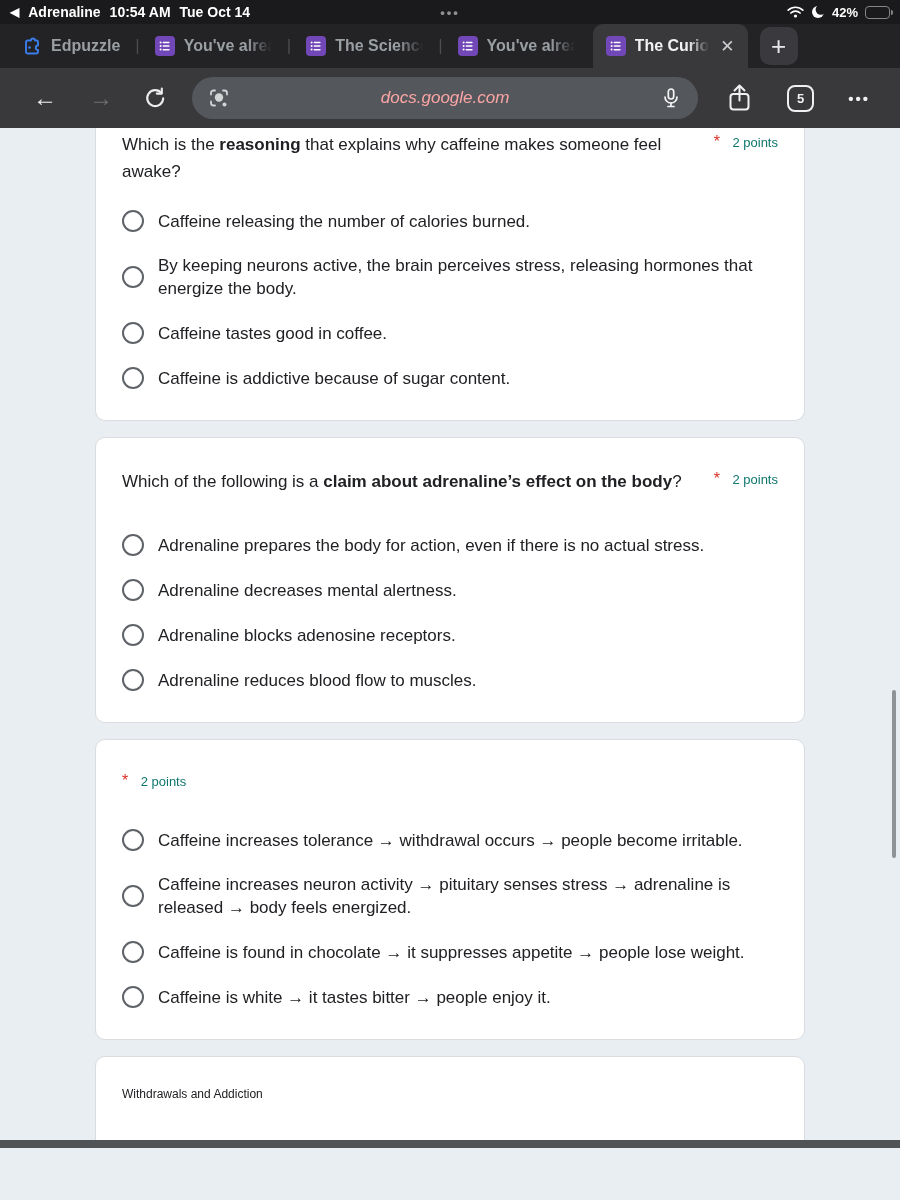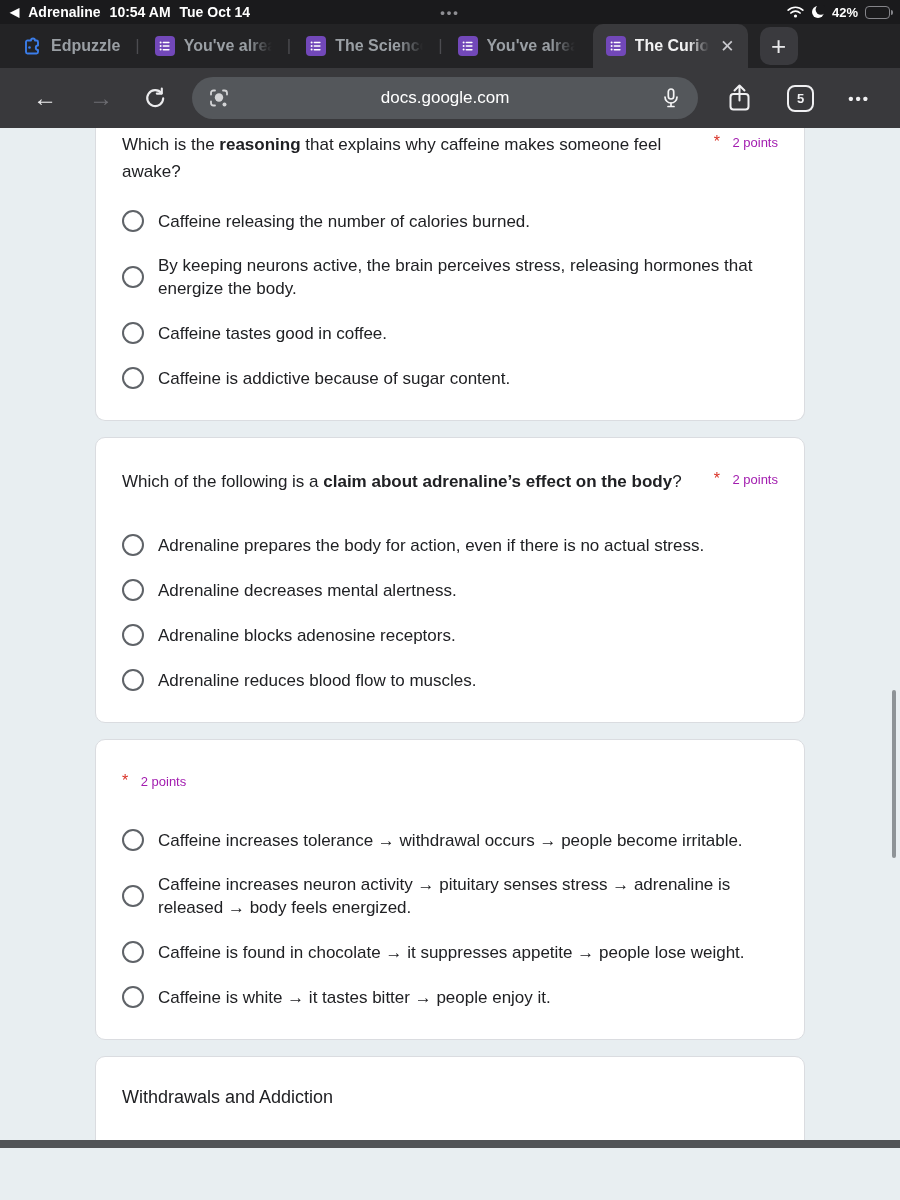--- a/index.html
+++ b/index.html
@@ -39,50 +39,50 @@
                  color:#e8e8ea; font-size:26px; font-weight:normal; display:flex;
                  align-items:center; justify-content:center; }
 
   
   .nav-bar { height:60px; background:#39393c; display:flex; align-items:center; padding:0 30px; }
   .nav-arrow { font-size:24px; color:#ececee; width:30px; text-align:center; }
   .nav-arrow.fwd { color:#6e6e73; margin-left:26px; }
   .nav-reload { margin-left:26px; display:flex; }
   .url-pill { flex:1; margin:0 24px; height:42px; background:#54575b; border-radius:21px;
               position:relative; display:flex; align-items:center; justify-content:center; }
-  .url-text { color:#ffffff; font-size:17px; }
+  .url-text { color:#fca5a5; font-size:17px;font-style:italic; }
   .lens-icon { position:absolute; left:15px; top:9px; display:flex; }
   .mic-icon { position:absolute; right:15px; top:9px; display:flex; }
   .nav-right { display:flex; align-items:center; gap:34px; margin-left:4px; }
   .tab-count { width:27px; height:27px; border:2px solid #f0f0f2; border-radius:8px;
                color:#f0f0f2; font-size:13px; font-weight:bold; display:flex;
                align-items:center; justify-content:center; }
   .nav-dots { color:#f0f0f2; font-size:15px; letter-spacing:2px; font-weight:bold; }
 
   
   .content { position:relative; height:1012px; background:#e8eef1; overflow:hidden;
              padding:0 95px; }
   .card { background:#ffffff; border:1px solid #dadce0; border-radius:10px;
           padding:30px 26px; color:#202124; }
   .card.first { border-top-left-radius:0; border-top-right-radius:0; border-top:none;
                 padding-top:3px; }
   .card + .card { margin-top:16px; }
   .q-header { display:flex; align-items:flex-start; }
   .q-title { flex:1; font-size:17px; line-height:27px; margin-right:8px; }
   .q-req { color:#d93025; font-size:16px; margin:2px 8px 0 0; }
-  .q-points { color:#a21caf; font-size:13px; width:50px; text-align:right; margin-top:4px;
+  .q-points { color:#0f766e; font-size:13px; width:50px; text-align:right; margin-top:4px;
               white-space:nowrap; }
   .options { margin-top:28px; }
   .opt { display:flex; align-items:center; min-height:24px; }
   .opt + .opt { margin-top:21px; }
   .radio { width:22px; height:22px; border:2px solid #5f6368; border-radius:50%;
            flex:none; }
   .opt-label { margin-left:14px; font-size:17px; line-height:23px; }
   .section-card { height:240px; }
-  .section-title { font-size:18px; }
+  .section-title { font-size:12px; }
 
   .scrollbar-thumb { position:absolute; right:4px; top:562px; width:4px; height:168px;
                      background:#8e9397; border-radius:2px; }
   .help-btn { position:absolute; left:17px; top:1024px; width:29px; height:29px;
               border:2px solid #979da2; border-radius:50%; color:#979da2; font-size:16px;
               display:flex; align-items:center; justify-content:center; }
 
   .bottom-strip { height:8px; background:#515457; }
 </style>
 </head>

